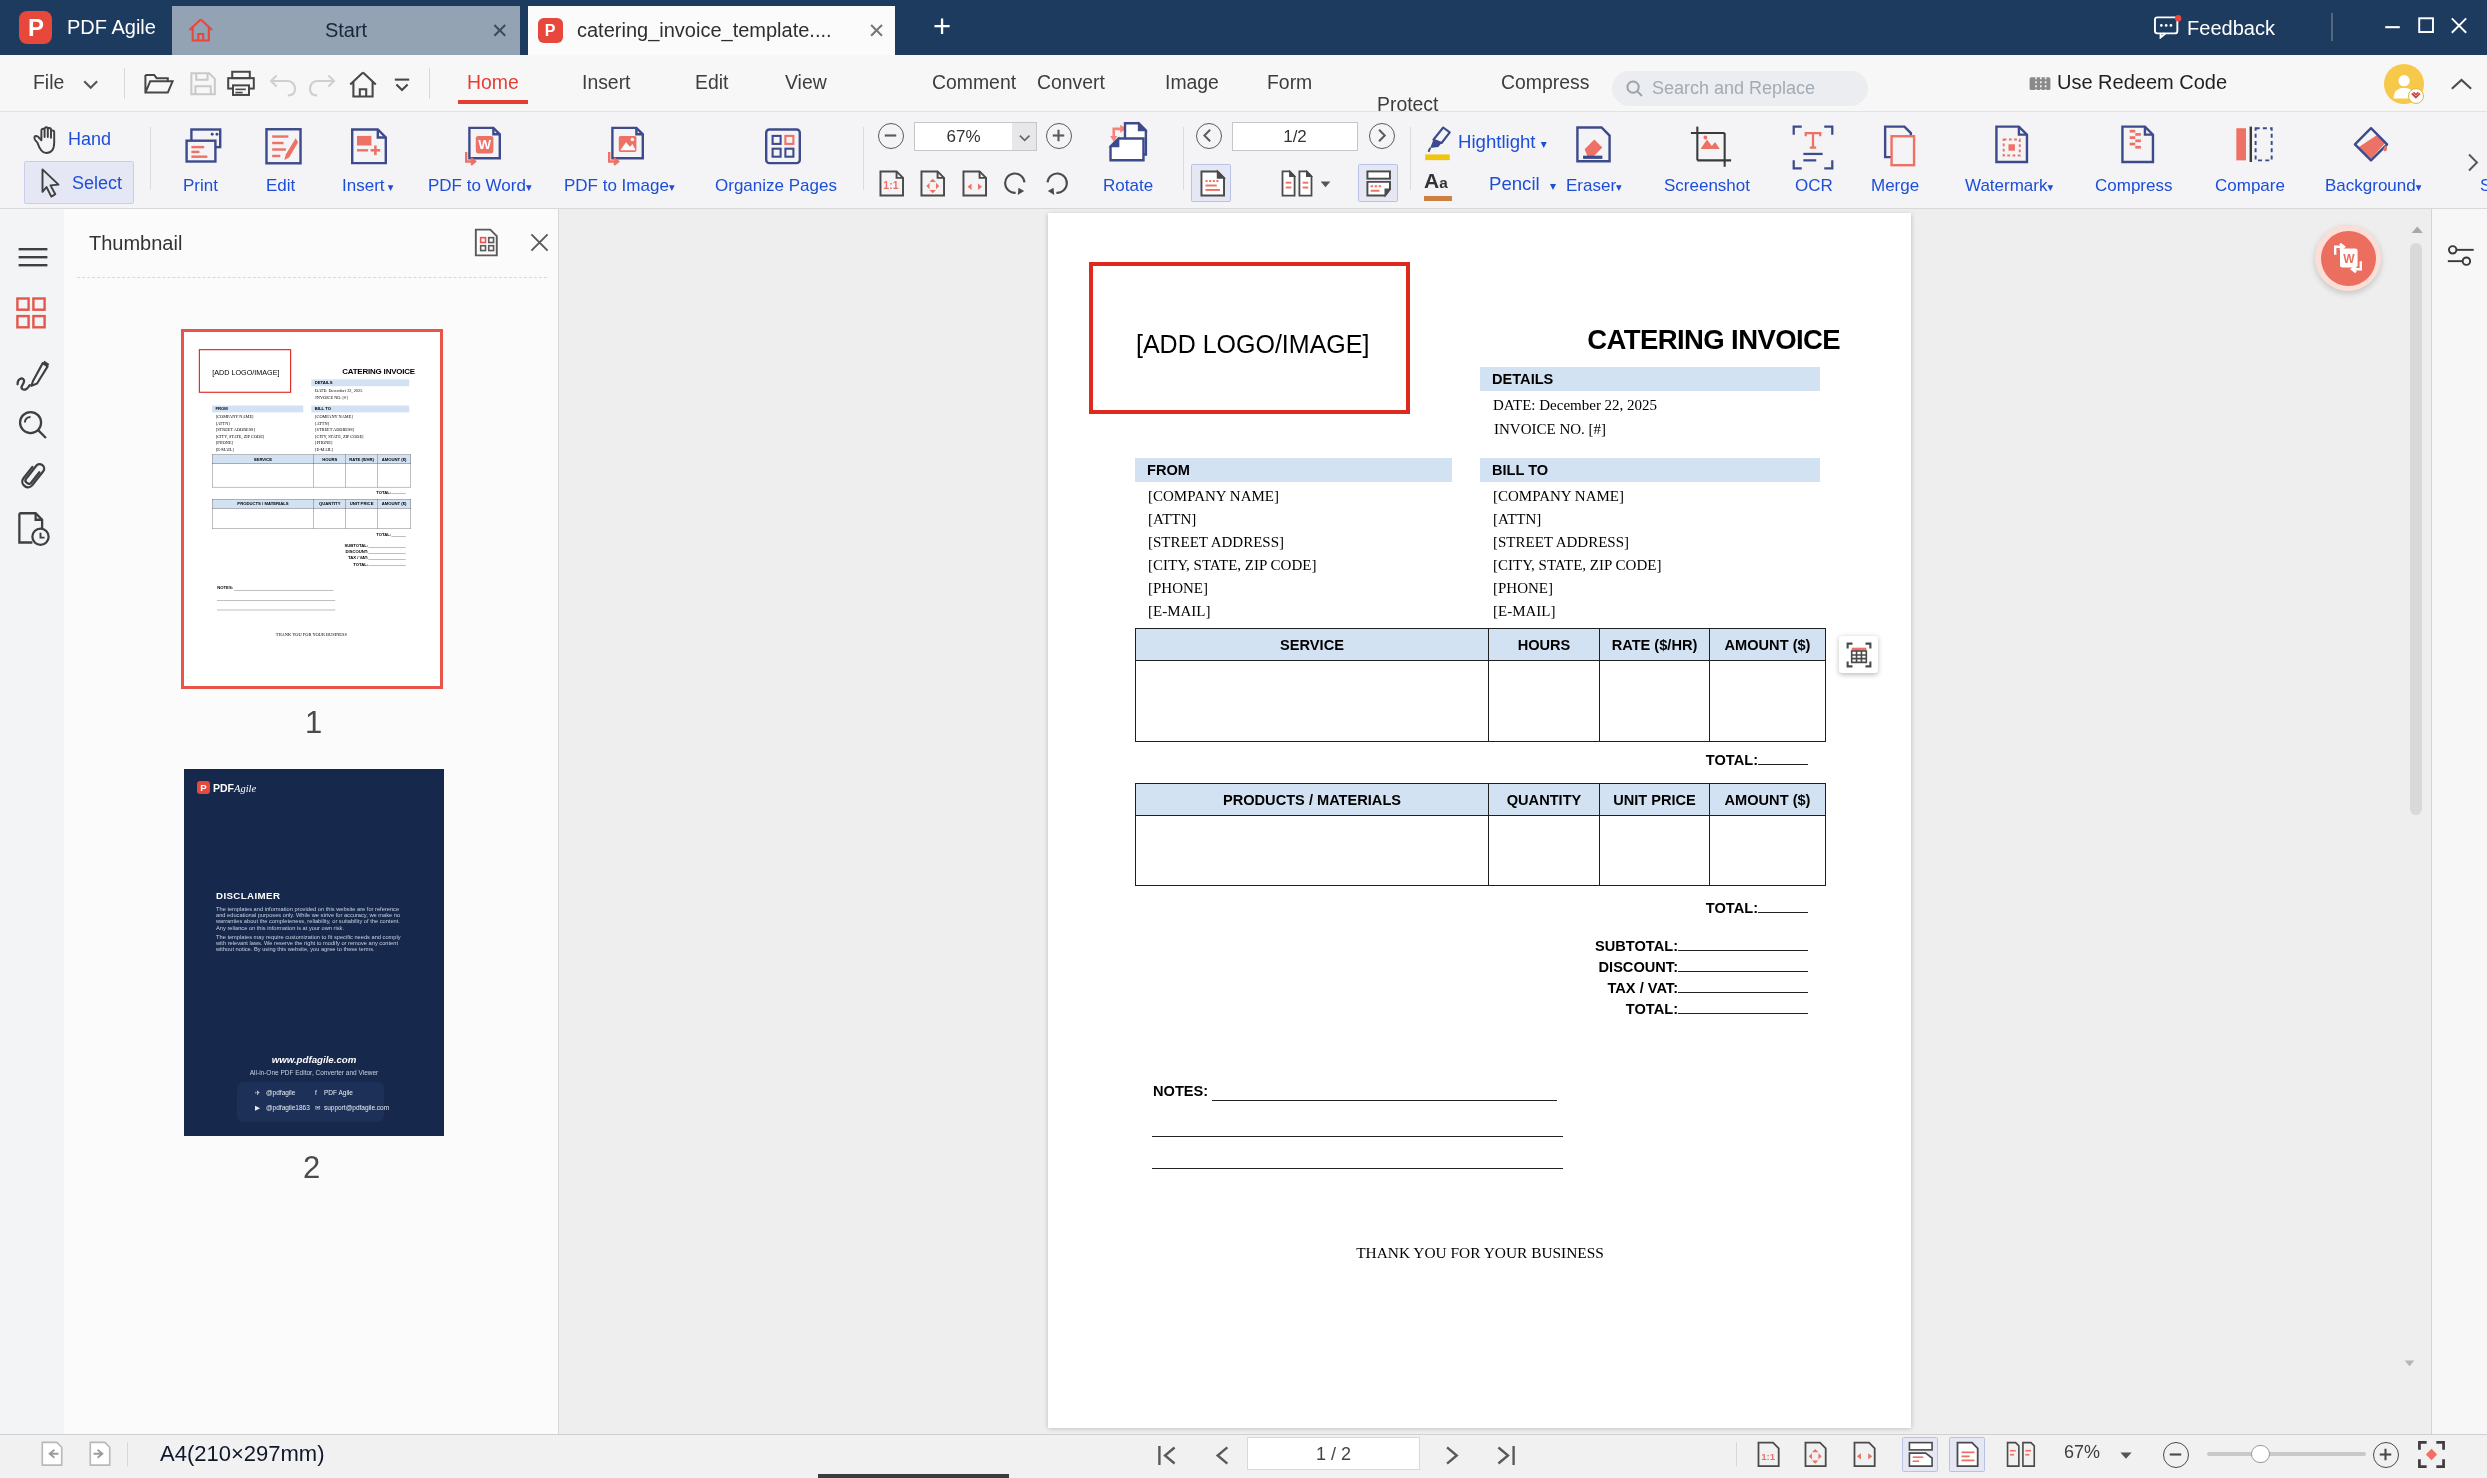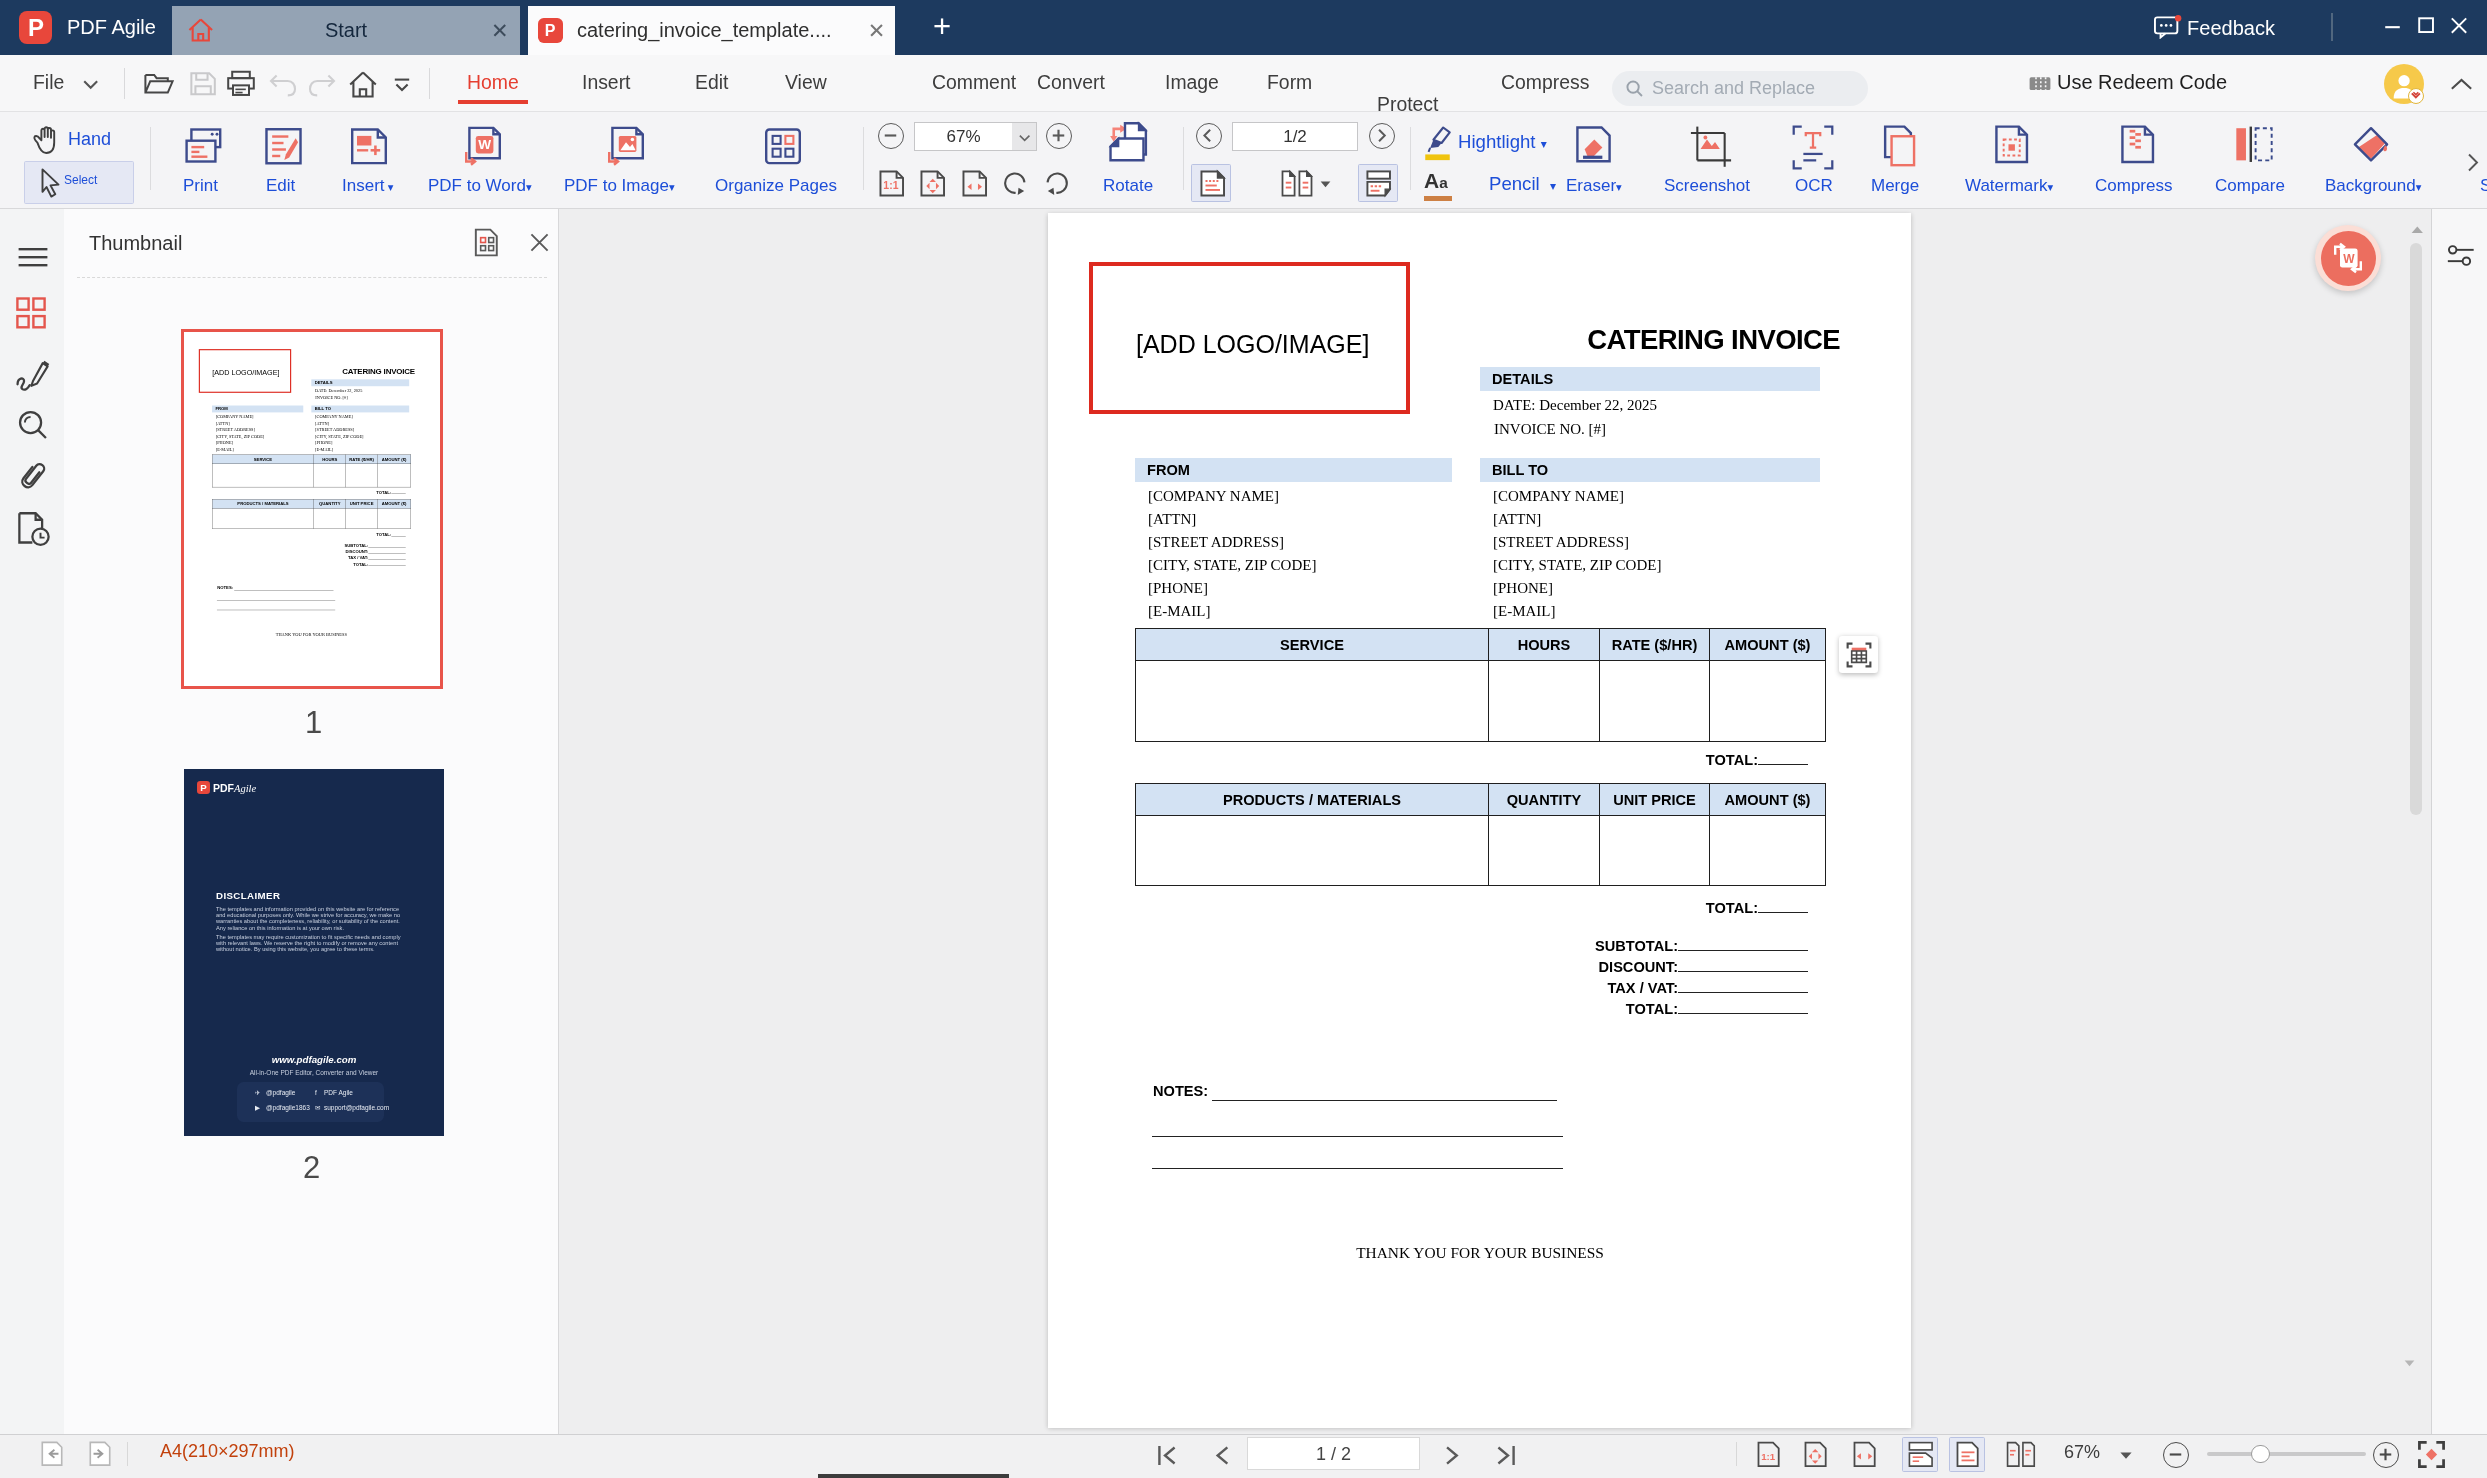--- a/index.html
+++ b/index.html
@@ -181,21 +181,21 @@
 <div id="toolbar">
 
   <svg class="abs" style="left:31px;top:13px;" width="32" height="32" viewBox="0 0 40 40">
       <path d="M8 22 C5 19 3 16 5 14 C7 13 9 14 11 17 L13 19 L13 7 C13 4 17 4 17 7 L17 15 L17 5 C17 2 21 2 21 5 L21 15 L21 6 C21 3 25 3 25 6 L25 16 L25 9 C25 6 29 6 29 9 L29 22 C29 30 26 35 19 35 C14 35 11 31 8 22 Z" fill="none" stroke="#3f3f3f" stroke-width="2.4" stroke-linejoin="round"></path>
     </svg>
   <div class="tbtn-label" style="left:68px;top:17px;font-size:18px;">Hand</div>
   <div class="selbox"></div>
   <svg class="abs" style="left:36px;top:55px;" width="29" height="32" viewBox="0 0 36 40">
       <path d="M8 3 L28 22 L18 23 L24 34 L19 37 L13 25 L8 31 Z" fill="none" stroke="#3f3f3f" stroke-width="2.4" stroke-linejoin="round"></path>
     </svg>
-  <div class="tbtn-label" style="left:64px;top:61px;font-size:12px;">Select</div>
+  <div class="tbtn-label" style="left:72px;top:61px;font-size:18px;">Select</div>
   <div class="tsep" style="left:150px;"></div>
 
   <svg class="abs" style="left:185px;top:13.8px;" width="40" height="47" viewBox="0 0 50 58">
       <rect x="8" y="4" width="36" height="22" fill="none" stroke="#3d4b8c" stroke-width="3"></rect>
       <circle cx="34" cy="10" r="1.8" fill="#3d4b8c"></circle>
       <circle cx="40" cy="10" r="1.8" fill="#3d4b8c"></circle>
       <rect x="2" y="18" width="36" height="26" fill="#f4f4f6" stroke="#3d4b8c" stroke-width="3"></rect>
       <line x1="8" y1="26" x2="24" y2="26" stroke="#ee7165" stroke-width="3"></line>
       <line x1="8" y1="32" x2="18" y2="32" stroke="#ee7165" stroke-width="3"></line>
       <line x1="8" y1="38" x2="28" y2="38" stroke="#ee7165" stroke-width="3"></line>
@@ -658,21 +658,21 @@
 <div id="statusbar">
   <svg class="abs" style="left:39px;top:4.9px;" width="26" height="27.5" viewBox="0 0 32 34">
       <path d="M4 3 L22 3 L28 9 L28 31 L4 31 Z" fill="#fff" stroke="#b8b8b8" stroke-width="2"></path>
       <path d="M19 12 L13 17 L19 22 M13 17 L24 17" fill="none" stroke="#9b9b9b" stroke-width="2.2"></path>
     </svg>
   <svg class="abs" style="left:87px;top:4.9px;" width="26" height="27.5" viewBox="0 0 32 34">
       <path d="M4 3 L22 3 L28 9 L28 31 L4 31 Z" fill="#fff" stroke="#b8b8b8" stroke-width="2"></path>
       <path d="M13 12 L19 17 L13 22 M8 17 L19 17" fill="none" stroke="#9b9b9b" stroke-width="2.2"></path>
     </svg>
   <div class="abs" style="left:127px;top:6.5px;width:0.8px;height:24px;background:#d8d8d8;"></div>
-  <div class="abs" style="left:160px;top:5.7px;font-size:18px;color:#c2410c;">A4(210×297mm)</div>
+  <div class="abs" style="left:160px;top:5.7px;font-size:22px;color:#0f172a;">A4(210×297mm)</div>
   <svg class="abs" style="left:1157px;top:9px;" width="24" height="23" viewBox="0 0 30 28">
       <path d="M3 2 L3 26 M22 4 L10 14 L22 24" fill="none" stroke="#5a5a5a" stroke-width="3"></path>
     </svg>
   <svg class="abs" style="left:1212px;top:9px;" width="19.4" height="23" viewBox="0 0 24 28">
       <path d="M19 4 L7 14 L19 24" fill="none" stroke="#5a5a5a" stroke-width="3"></path>
     </svg>
   <div class="inpbox" style="left:1247px;top:2.4px;width:173px;height:33px;line-height:32px;border-color:#d9d9d9;font-size:18px;color:#444;">1 / 2</div>
   <svg class="abs" style="left:1443px;top:9px;" width="19.4" height="23" viewBox="0 0 24 28">
       <path d="M5 4 L17 14 L5 24" fill="none" stroke="#5a5a5a" stroke-width="3"></path>
     </svg>

